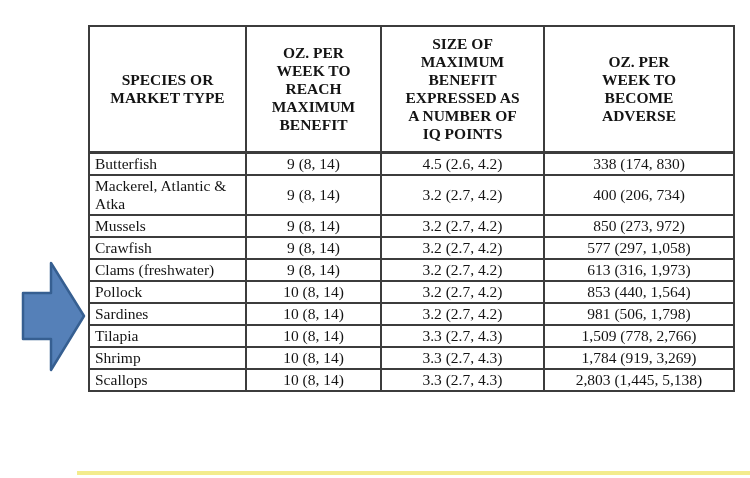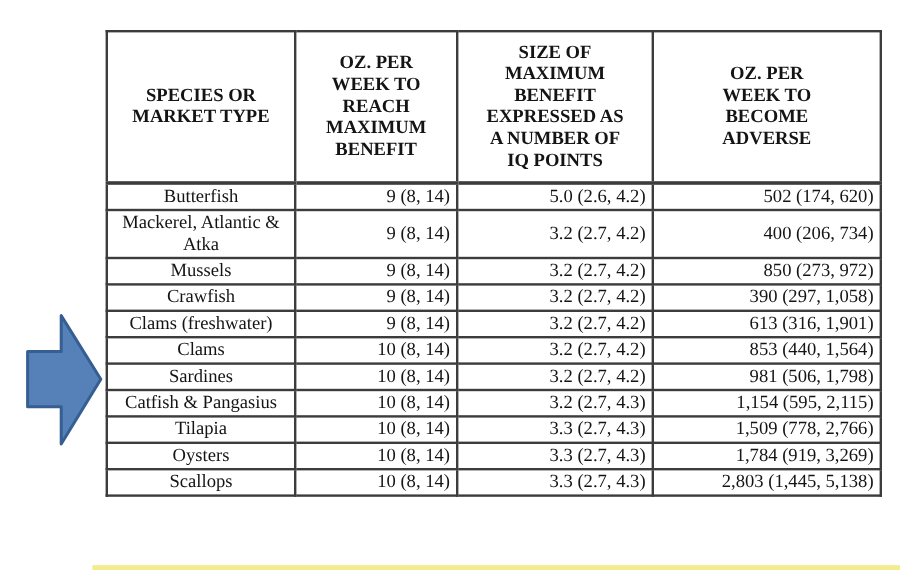--- a/index.html
+++ b/index.html
@@ -40,22 +40,22 @@
     vertical-align: middle;
     white-space: pre-line;
     padding: 4px 2px;
     height: 116px;
     border-bottom-width: 3px;
   }
   td {
     padding: 1px 5px;
     vertical-align: middle;
   }
-  td.species { text-align: center; }
-  td.num { text-align: right; }
+  td.species { text-align: left; }
+  td.num { text-align: center; }
   tbody tr { height: 21px; }
 
   
   .arrow {
     position: absolute;
     left: 21px;
     top: 260px;
     width: 66px;
     height: 113px;
   }
@@ -108,73 +108,67 @@
         <th>OZ. PER
 WEEK TO
 BECOME
 ADVERSE</th>
       </tr>
     </thead>
     <tbody id="table-body">
         <tr>
           <td class="species">Butterfish</td>
           <td class="num">9 (8, 14)</td>
-          <td class="num">5.0 (2.6, 4.2)</td>
-          <td class="num">502 (174, 620)</td>
+          <td class="num">4.5 (2.6, 4.2)</td>
+          <td class="num">338 (174, 830)</td>
         </tr>
         <tr>
           <td class="species">Mackerel, Atlantic &amp; Atka</td>
           <td class="num">9 (8, 14)</td>
           <td class="num">3.2 (2.7, 4.2)</td>
           <td class="num">400 (206,  734)</td>
         </tr>
         <tr>
           <td class="species">Mussels</td>
           <td class="num">9 (8, 14)</td>
           <td class="num">3.2 (2.7, 4.2)</td>
           <td class="num">850 (273, 972)</td>
         </tr>
         <tr>
           <td class="species">Crawfish</td>
           <td class="num">9 (8, 14)</td>
           <td class="num">3.2 (2.7, 4.2)</td>
-          <td class="num">390 (297,  1,058)</td>
+          <td class="num">577 (297,  1,058)</td>
         </tr>
         <tr>
           <td class="species">Clams (freshwater)</td>
           <td class="num">9 (8, 14)</td>
           <td class="num">3.2 (2.7, 4.2)</td>
-          <td class="num">613 (316,  1,901)</td>
+          <td class="num">613 (316,  1,973)</td>
         </tr>
         <tr>
-          <td class="species">Clams</td>
+          <td class="species">Pollock</td>
           <td class="num">10 (8, 14)</td>
           <td class="num">3.2 (2.7, 4.2)</td>
           <td class="num">853 (440,  1,564)</td>
         </tr>
         <tr>
           <td class="species">Sardines</td>
           <td class="num">10 (8, 14)</td>
           <td class="num">3.2 (2.7, 4.2)</td>
           <td class="num">981 (506, 1,798)</td>
         </tr>
         <tr>
-          <td class="species">Catfish &amp; Pangasius</td>
-          <td class="num">10 (8, 14)</td>
-          <td class="num">3.2 (2.7, 4.3)</td>
-          <td class="num">1,154 (595,  2,115)</td>
-        </tr>
-        <tr>
           <td class="species">Tilapia</td>
           <td class="num">10 (8, 14)</td>
           <td class="num">3.3 (2.7, 4.3)</td>
           <td class="num">1,509 (778, 2,766)</td>
         </tr>
         <tr>
-          <td class="species">Oysters</td>
+          <td class="species">Shrimp</td>
           <td class="num">10 (8, 14)</td>
           <td class="num">3.3 (2.7, 4.3)</td>
           <td class="num">1,784 (919, 3,269)</td>
         </tr>
         <tr>
           <td class="species">Scallops</td>
           <td class="num">10 (8, 14)</td>
           <td class="num">3.3 (2.7, 4.3)</td>
           <td class="num">2,803 (1,445, 5,138)</td>
         </tr>

